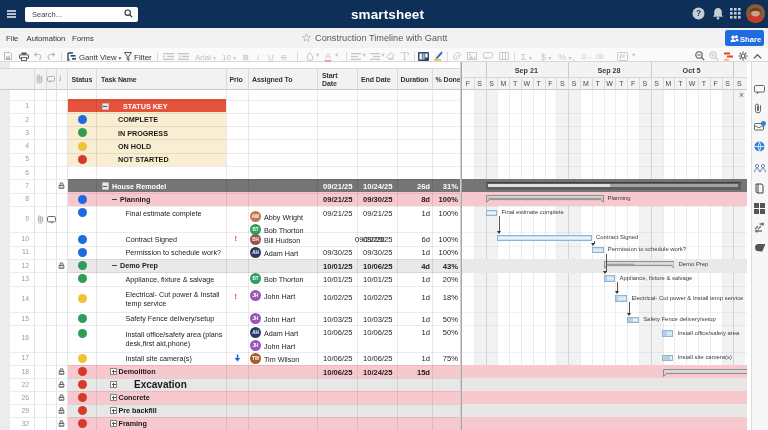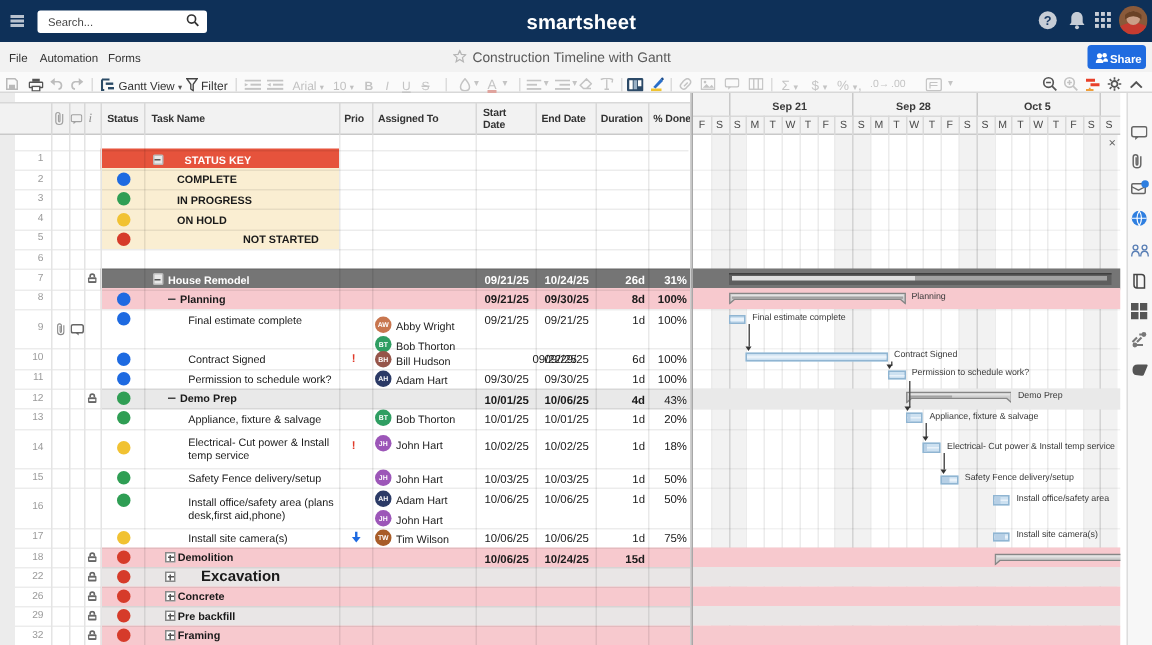--- a/index.html
+++ b/index.html
@@ -485,21 +485,21 @@
 <svg class="ab" style="left:47px;top:216.1px;" width="9" height="8" viewBox="0 0 9 8">
     <rect x="0.5" y="0.5" width="8" height="5.4" rx="1.2" fill="none" stroke="#666" stroke-width="1"></rect>
     <path d="M3.4 5.9 L5.4 5.9 L5.4 7.7 Z" fill="#666"></path>
   </svg>
 <div class="ab" style="left:101.5px;top:102.7px;width:7.5px;height:7.5px;background:#e8e8e8;border:1px solid #bbb;box-sizing:border-box;border-radius:1px;"></div>
 <div class="ab" style="left:103.3px;top:106.0px;width:4px;height:1.3px;background:#555;"></div>
 <div class="tx" style="left:112px;top:102.0px;font-size:7.2px;font-weight:bold;color:#fff;line-height:9.4px;margin-left:11px;">STATUS KEY</div>
 <div class="tx" style="left:118px;top:115.3px;font-size:7.2px;font-weight:bold;color:#1a1a1a;line-height:9.4px;">COMPLETE</div>
 <div class="tx" style="left:118px;top:128.7px;font-size:7.2px;font-weight:bold;color:#1a1a1a;line-height:9.4px;">IN PROGRESS</div>
 <div class="tx" style="left:118px;top:141.9px;font-size:7.2px;font-weight:bold;color:#1a1a1a;line-height:9.4px;">ON HOLD</div>
-<div class="tx" style="left:118px;top:155.2px;font-size:7.2px;font-weight:bold;color:#1a1a1a;line-height:9.4px;margin-left:44px;">NOT STARTED</div>
+<div class="tx" style="left:118px;top:155.2px;font-size:7.2px;font-weight:bold;color:#1a1a1a;line-height:9.4px;">NOT STARTED</div>
 <div class="ab" style="left:101.5px;top:182.3px;width:7.5px;height:7.5px;background:#e8e8e8;border:1px solid #bbb;box-sizing:border-box;border-radius:1px;"></div>
 <div class="ab" style="left:103.3px;top:185.7px;width:4px;height:1.3px;background:#555;"></div>
 <div class="tx" style="left:112px;top:181.8px;font-size:7.2px;font-weight:bold;color:#fff;line-height:9.4px;">House Remodel</div>
 <div class="ab" style="left:112px;top:198.7px;width:5px;height:1.3px;background:#444;"></div>
 <div class="tx" style="left:120px;top:195.1px;font-size:7.2px;font-weight:bold;color:#1a1a1a;line-height:9.4px;">Planning</div>
 <div class="tx" style="left:125.5px;top:209.0px;font-size:7.2px;font-weight:normal;color:#1a1a1a;line-height:9.4px;">Final estimate complete</div>
 <div class="tx" style="left:125.5px;top:234.9px;font-size:7.2px;font-weight:normal;color:#1a1a1a;line-height:9.4px;">Contract Signed</div>
 <div class="tx" style="left:125.5px;top:248.2px;font-size:7.2px;font-weight:normal;color:#1a1a1a;line-height:9.4px;">Permission to schedule work?</div>
 <div class="ab" style="left:112px;top:265.0px;width:5px;height:1.3px;background:#444;"></div>
 <div class="tx" style="left:120px;top:261.4px;font-size:7.2px;font-weight:bold;color:#1a1a1a;line-height:9.4px;">Demo Prep</div>
@@ -570,21 +570,21 @@
 <div class="tx" style="left:363px;top:235.1px;font-size:7.6px;color:#1a1a1a;font-weight:normal;">09/29/25</div>
 <div class="tx" style="right:338px;top:235.1px;font-size:7.6px;color:#1a1a1a;font-weight:normal;">6d</div>
 <div class="tx" style="right:310px;top:235.1px;font-size:7.6px;color:#1a1a1a;font-weight:normal;">100%</div>
 <div class="tx" style="left:323px;top:248.3px;font-size:7.6px;color:#1a1a1a;font-weight:normal;">09/30/25</div>
 <div class="tx" style="left:363px;top:248.3px;font-size:7.6px;color:#1a1a1a;font-weight:normal;">09/30/25</div>
 <div class="tx" style="right:338px;top:248.3px;font-size:7.6px;color:#1a1a1a;font-weight:normal;">1d</div>
 <div class="tx" style="right:310px;top:248.3px;font-size:7.6px;color:#1a1a1a;font-weight:normal;">100%</div>
 <div class="tx" style="left:323px;top:261.6px;font-size:7.6px;color:#1a1a1a;font-weight:bold;">10/01/25</div>
 <div class="tx" style="left:363px;top:261.6px;font-size:7.6px;color:#1a1a1a;font-weight:bold;">10/06/25</div>
 <div class="tx" style="right:338px;top:261.6px;font-size:7.6px;color:#1a1a1a;font-weight:bold;">4d</div>
-<div class="tx" style="right:310px;top:261.6px;font-size:7.6px;color:#1a1a1a;font-weight:normal;margin-left:24px;">43%</div>
+<div class="tx" style="right:310px;top:261.6px;font-size:7.6px;color:#1a1a1a;font-weight:bold;margin-left:24px;">43%</div>
 <div class="tx" style="left:323px;top:274.9px;font-size:7.6px;color:#1a1a1a;font-weight:normal;">10/01/25</div>
 <div class="tx" style="left:363px;top:274.9px;font-size:7.6px;color:#1a1a1a;font-weight:normal;">10/01/25</div>
 <div class="tx" style="right:338px;top:274.9px;font-size:7.6px;color:#1a1a1a;font-weight:normal;">1d</div>
 <div class="tx" style="right:310px;top:274.9px;font-size:7.6px;color:#1a1a1a;font-weight:normal;">20%</div>
 <div class="tx" style="left:323px;top:292.7px;font-size:7.6px;color:#1a1a1a;font-weight:normal;">10/02/25</div>
 <div class="tx" style="left:363px;top:292.7px;font-size:7.6px;color:#1a1a1a;font-weight:normal;">10/02/25</div>
 <div class="tx" style="right:338px;top:292.7px;font-size:7.6px;color:#1a1a1a;font-weight:normal;">1d</div>
 <div class="tx" style="right:310px;top:292.7px;font-size:7.6px;color:#1a1a1a;font-weight:normal;">18%</div>
 <div class="tx" style="left:323px;top:314.6px;font-size:7.6px;color:#1a1a1a;font-weight:normal;">10/03/25</div>
 <div class="tx" style="left:363px;top:314.6px;font-size:7.6px;color:#1a1a1a;font-weight:normal;">10/03/25</div>

